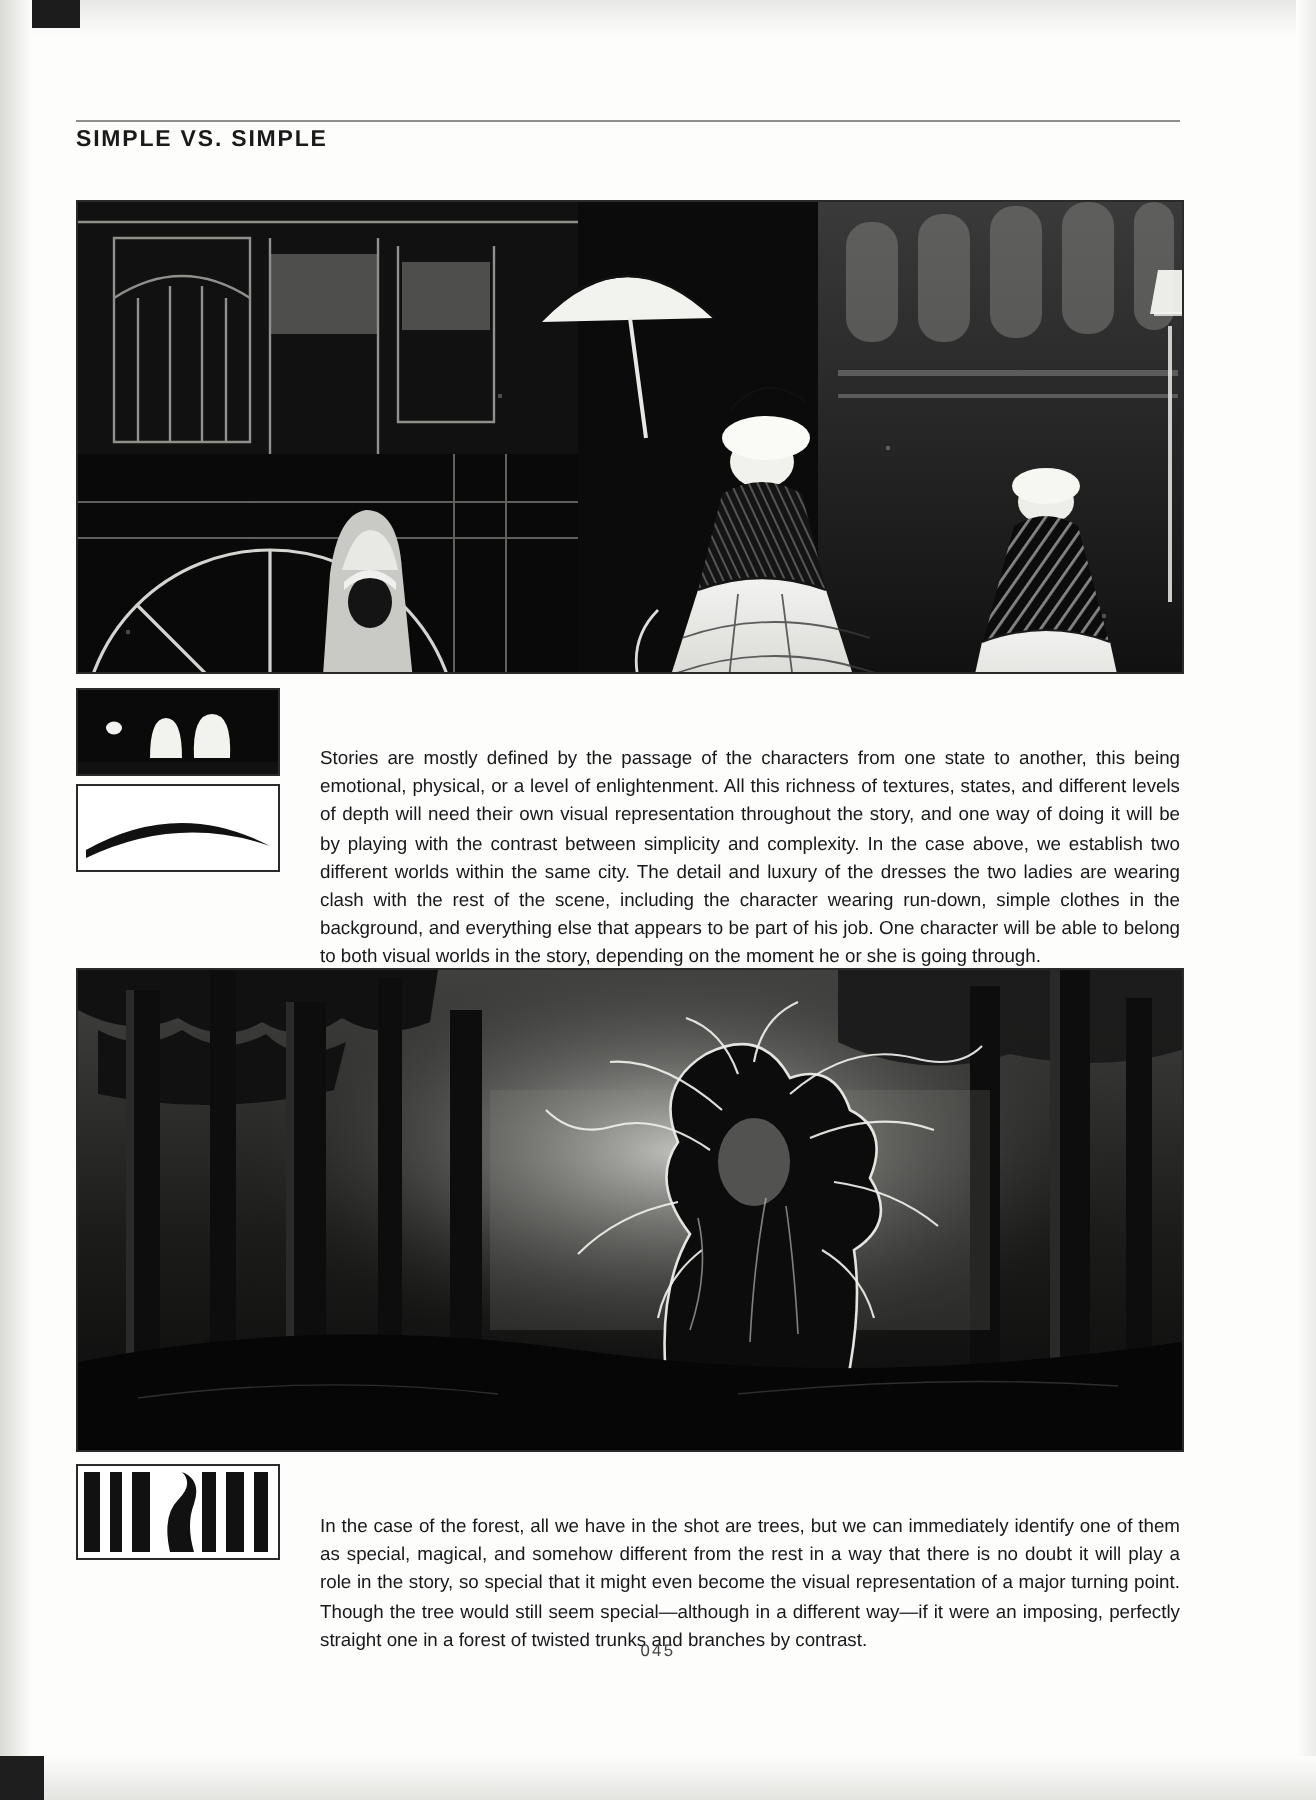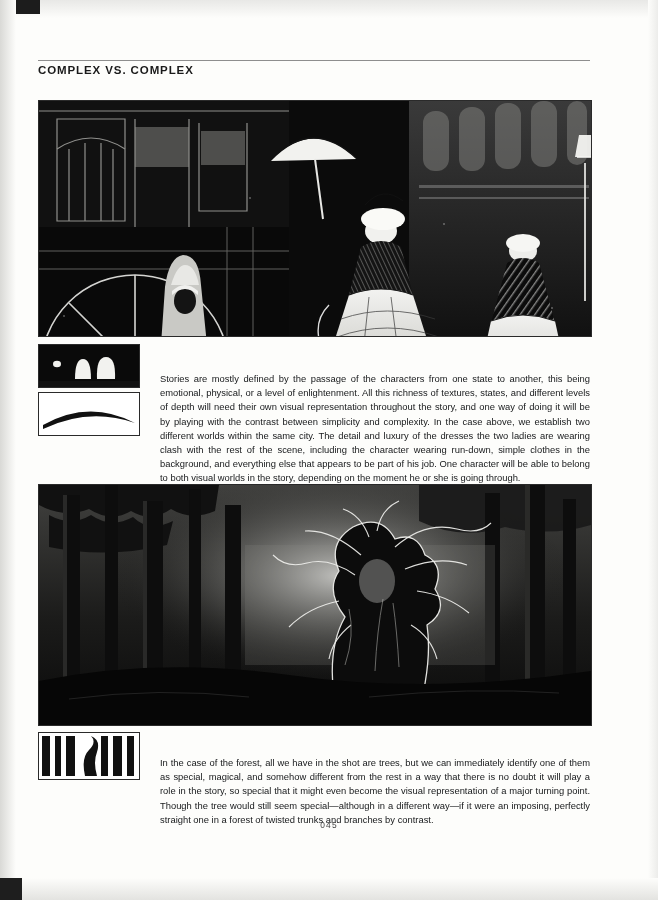--- a/index.html
+++ b/index.html
@@ -127,21 +127,21 @@
 
 <div class="page">
 
   <div class="scan-edge-top"></div>
   <div class="scan-corner"></div>
   <div class="scan-edge-left"></div>
   <div class="page-shadow-right"></div>
   <div class="scan-edge-bottom"></div>
   <div class="scan-corner-bl"></div>
 
-  <div class="chapter-title">COMPLEX VS. COMPLEX</div>
+  <div class="chapter-title">SIMPLE VS. SIMPLE</div>
   <div class="header-rule"></div>
 
   <div class="art art-top">
     <svg class="fill" viewBox="0 0 552 235" preserveAspectRatio="none">
       <defs>
         <linearGradient id="skyg" x1="0" y1="0" x2="0" y2="1">
           <stop offset="0%" stop-color="#3a3a3a"></stop>
           <stop offset="100%" stop-color="#111"></stop>
         </linearGradient>
         <linearGradient id="dressg" x1="0" y1="0" x2="0" y2="1">

